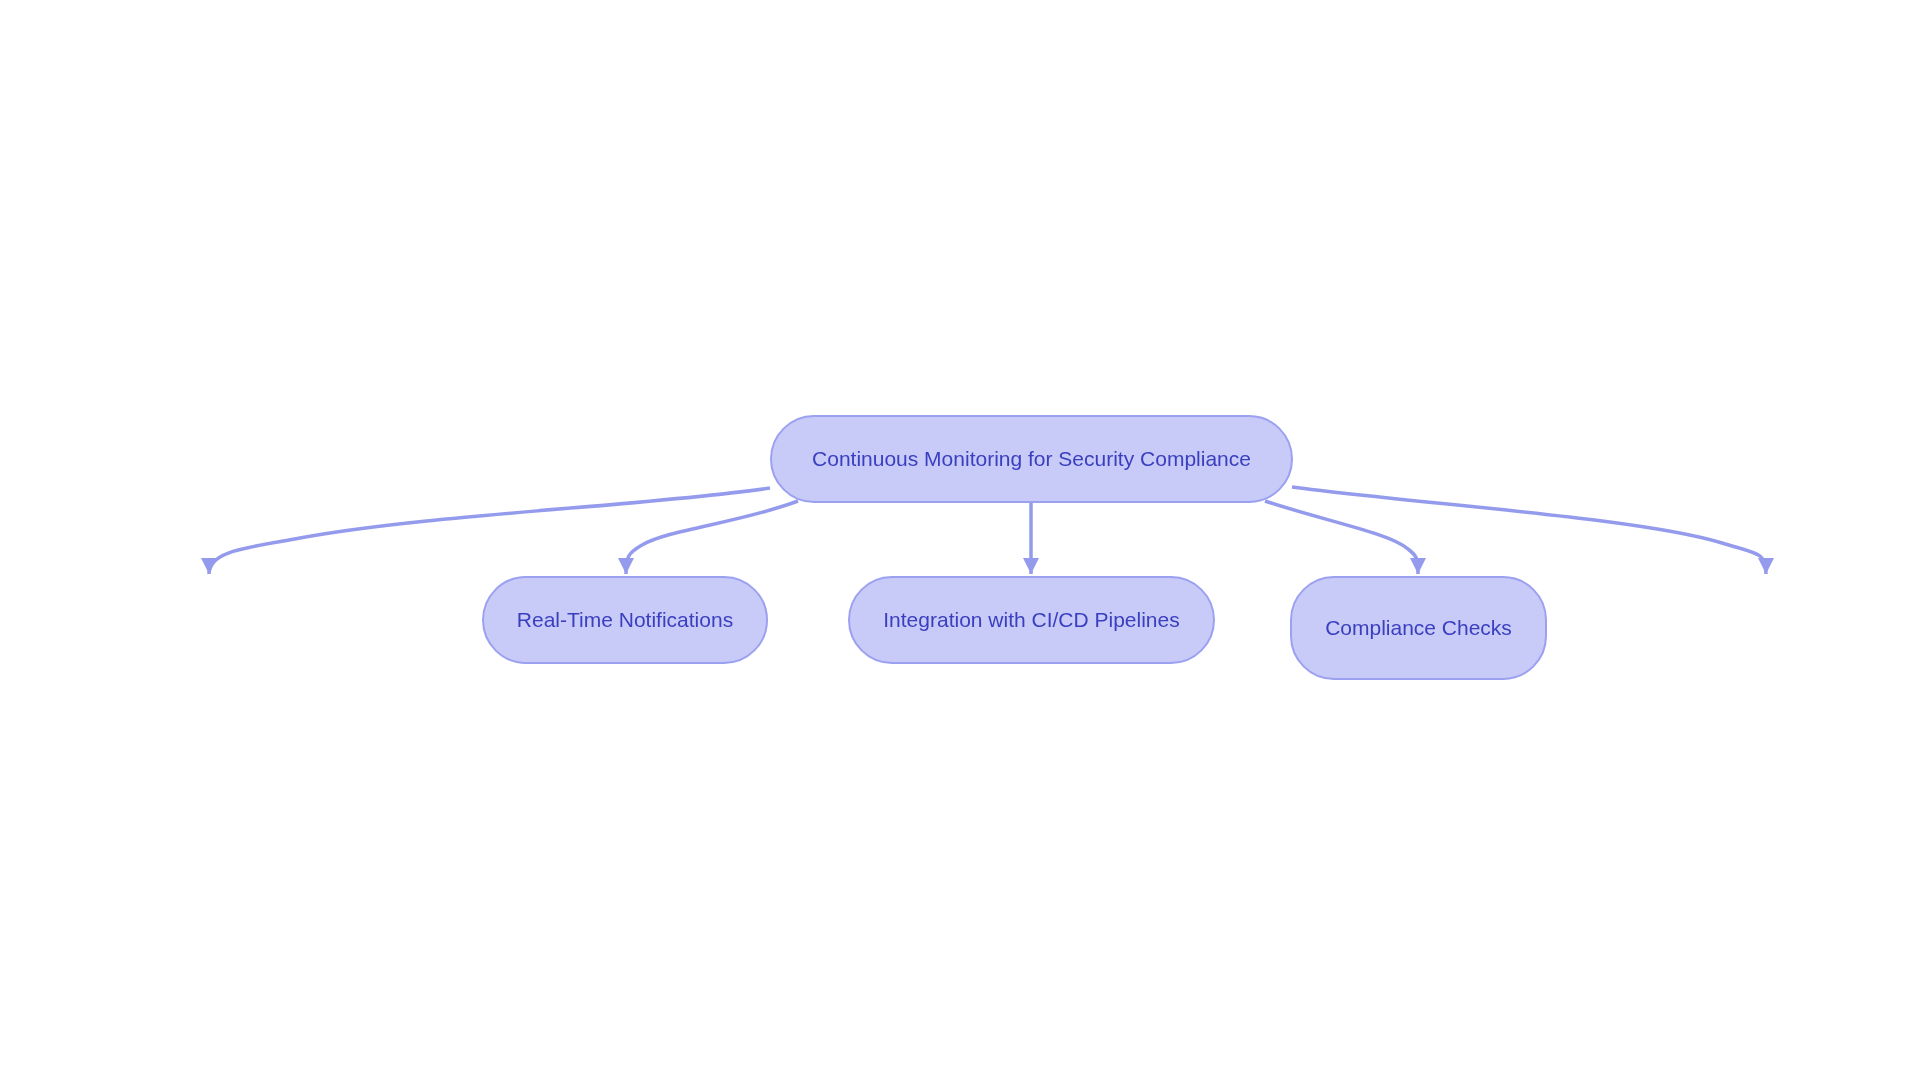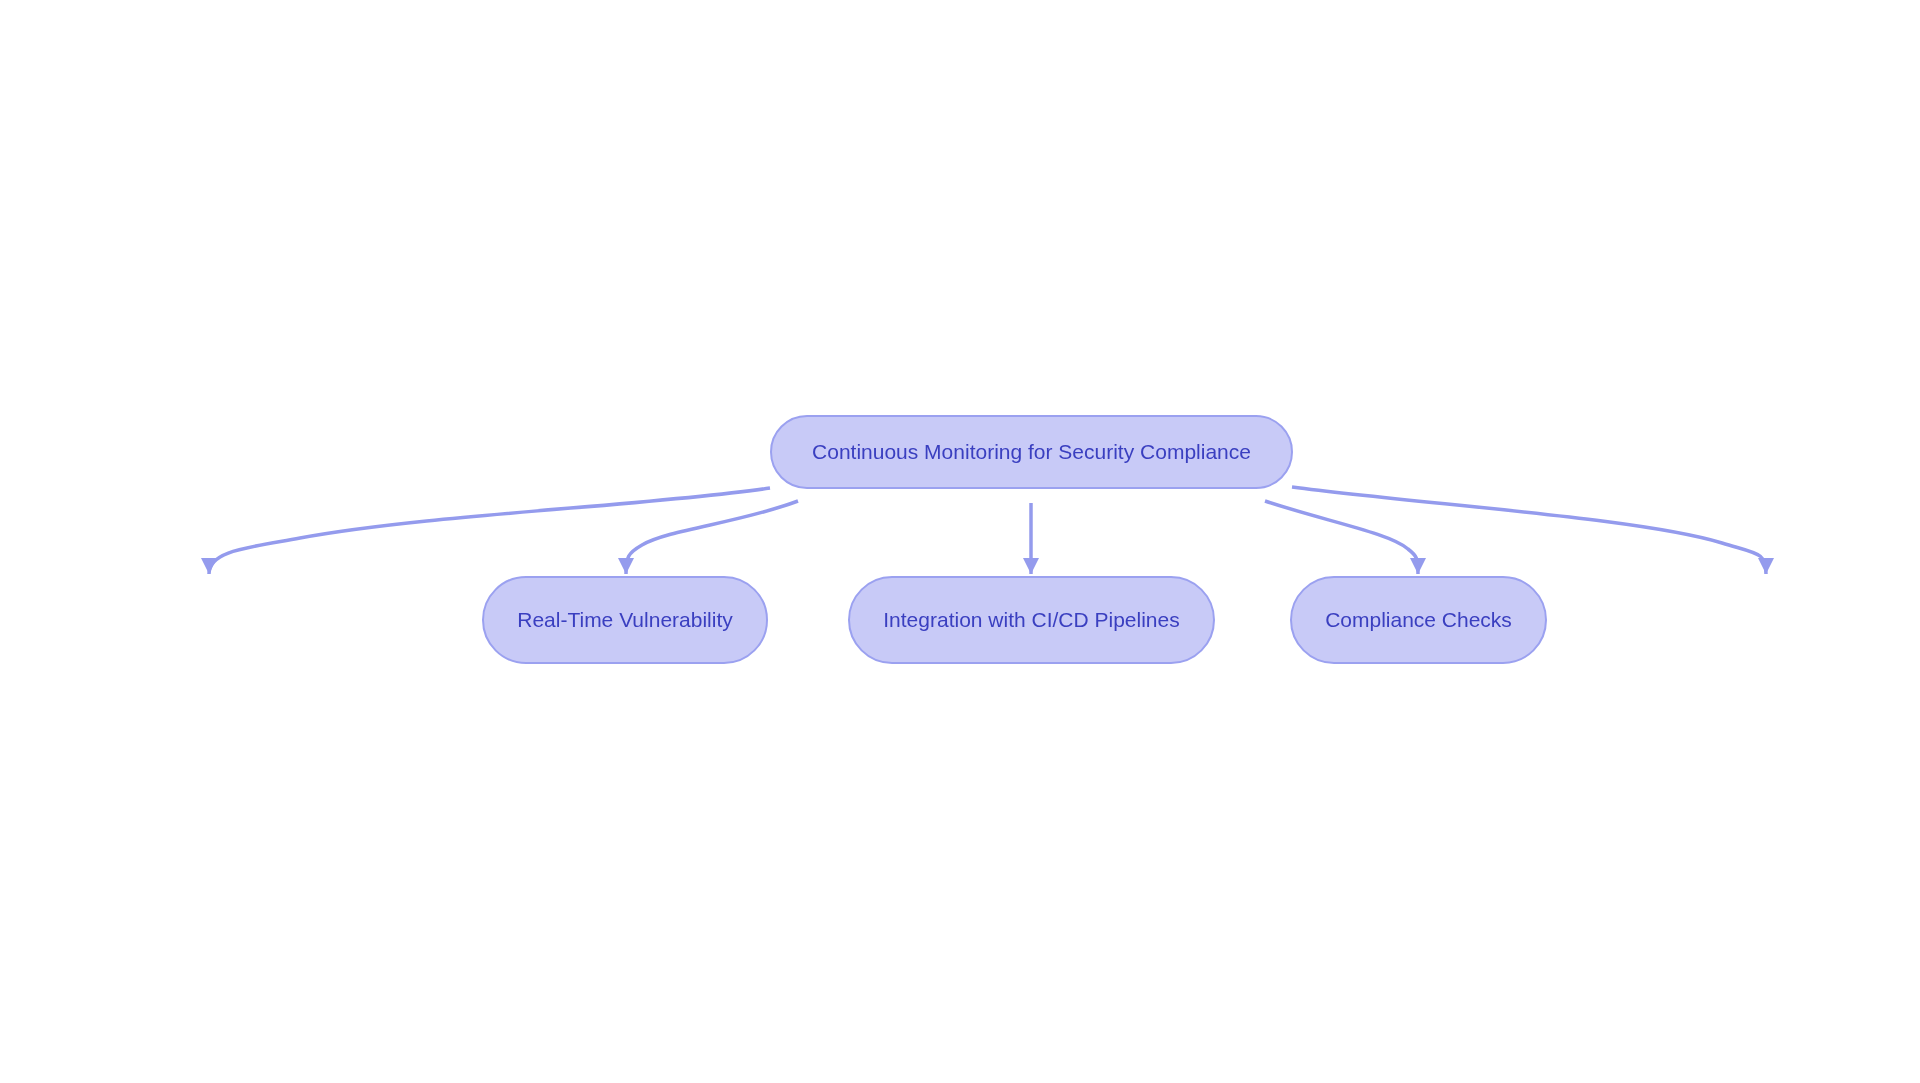--- a/index.html
+++ b/index.html
@@ -46,25 +46,25 @@
     display:flex;
     align-items:center;
     justify-content:center;
     text-align:center;
     color:var(--text);
     font-size:21px;
     line-height:1.2;
     padding:0 18px;
     white-space:nowrap;
   }
-  .node-root {left:770px;  top:415px; width:523px; height:74px;}
+  .node-root {left:770px;  top:415px; width:523px; height:88px;}
   .node-c0   {left:12px;   top:576px; width:393px; height:88px;}
   .node-c1   {left:482px;  top:576px; width:286px; height:88px;}
   .node-c2   {left:848px;  top:576px; width:367px; height:88px;text-align:center;}
-  .node-c3   {left:1290px; top:576px; width:257px; height:88px;}
+  .node-c3   {left:1290px; top:576px; width:257px; height:104px;}
   .node-c4   {left:1622px; top:576px; width:291px; height:88px;}
 </style>
 </head>
 <body>
 
 <div class="canvas">
 
   <svg class="edges" viewBox="0 0 1920 1083" xmlns="http://www.w3.org/2000/svg">
     <defs>
       <marker id="arrowhead" viewBox="0 0 10 10" refX="10" refY="5" markerWidth="5" markerHeight="4.6" orient="auto">
@@ -77,21 +77,21 @@
     <path class="edge" d="M 1265 501 C 1325 521 1390 533 1408 549 C 1417 556 1418 558 1418 574" marker-end="url(#arrowhead)"></path>
     <path class="edge" d="M 1292 487 C 1430 505 1640 518 1722 543 C 1758 554 1766 552 1766 574" marker-end="url(#arrowhead)"></path>
   </svg>
 
   <div class="node node-root">
     <span>Continuous Monitoring for Security Compliance</span>
   </div>
 
 
   <div class="node node-c1">
-    <span>Real-Time Vulnerability</span>
+    <span>Real-Time Notifications</span>
   </div>
 
   <div class="node node-c2">
     <span>Integration with CI/CD Pipelines</span>
   </div>
 
   <div class="node node-c3">
     <span>Compliance Checks</span>
   </div>
 

